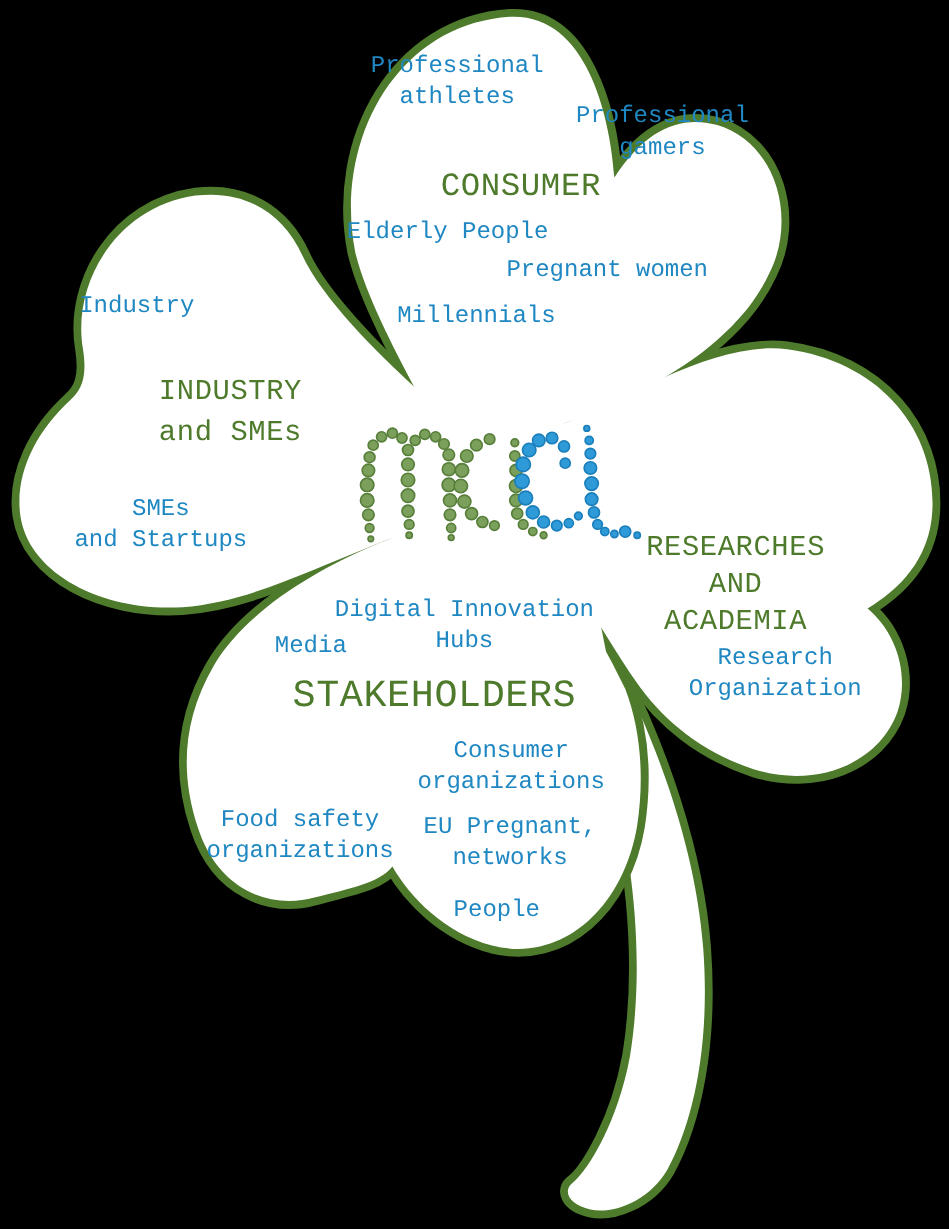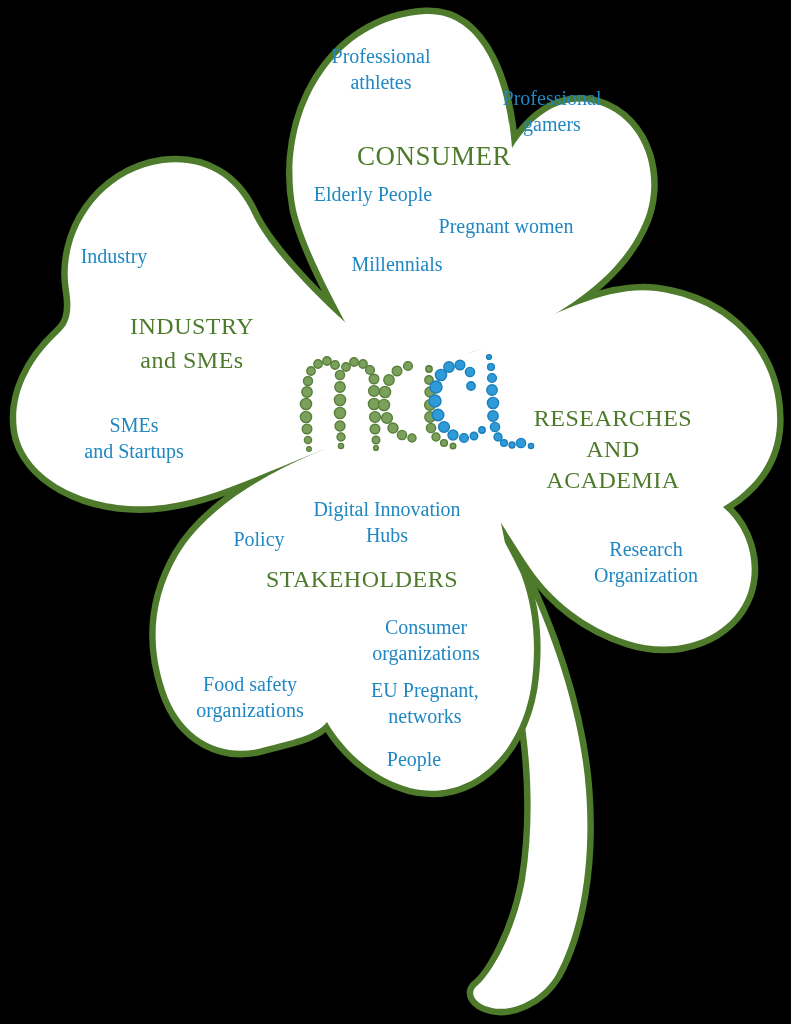--- a/index.html
+++ b/index.html
@@ -1,27 +1,27 @@
 <!DOCTYPE html>
 <html><head>
 <meta charset="utf-8">
 <style>
   html,body{margin:0;padding:0;background:#000;}
   .stage{position:relative;width:791px;height:1024px;background:#000;overflow:hidden;
-         font-family:Liberation Serif, serif;}
+         font-family:Liberation Mono, monospace;}
   .clover-svg{position:absolute;left:0;top:0;}
   .lbl{position:absolute;transform:translate(-50%,-50%);color:#1f87c2;
        font-size:20px;line-height:1.3;white-space:pre-line;text-align:center;z-index:5;}
   .hd{position:absolute;transform:translate(-50%,-50%);color:#4e7a2b;
       font-size:26px;line-height:1.3;white-space:pre-line;text-align:center;z-index:5;
       letter-spacing:0.5px;}
   .hd-consumer{font-size:27px;}
   .hd-industry{font-size:24px;line-height:1.4;}
-  .hd-research{font-size:24px;}
-  .hd-stakeholders{font-size:24px;}
+  .hd-research{font-size:24px;margin-top:38px;}
+  .hd-stakeholders{font-size:32px;}
 </style>
 </head>
 <body>
 
 <div class="stage">
 
   <svg class="clover-svg" width="791" height="1024" viewBox="0 0 791 1024">
 
     <g stroke="#4e7a2b" stroke-width="13" fill="#ffffff" stroke-linejoin="round" stroke-linecap="round">
       <path d="M 514 554
@@ -224,21 +224,21 @@
   <div class="lbl" style="left:134px;top:438px">SMEs
 and Startups</div>
 
   <div class="hd hd-research" style="left:613px;top:450px">RESEARCHES
 AND ACADEMIA</div>
   <div class="lbl" style="left:387px;top:522px">Digital Innovation
 Hubs</div>
 
   <div class="lbl" style="left:646px;top:562px">Research
 Organization</div>
-  <div class="lbl" style="left:259px;top:539px">Policy</div>
+  <div class="lbl" style="left:259px;top:539px">Media</div>
   <div class="hd hd-stakeholders" style="left:362px;top:580px">STAKEHOLDERS</div>
   <div class="lbl" style="left:426px;top:640px">Consumer
 organizations</div>
   <div class="lbl" style="left:250px;top:697px">Food safety
 organizations</div>
   <div class="lbl" style="left:425px;top:703px">EU Pregnant,
 networks</div>
   <div class="lbl" style="left:414px;top:759px">People</div>
 
 </div>

